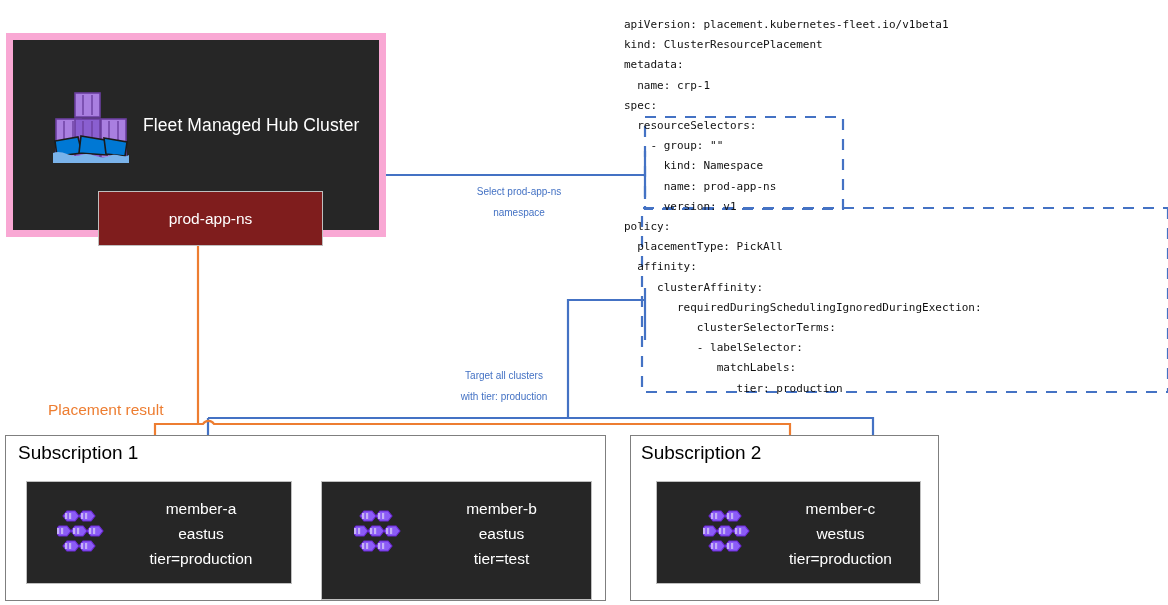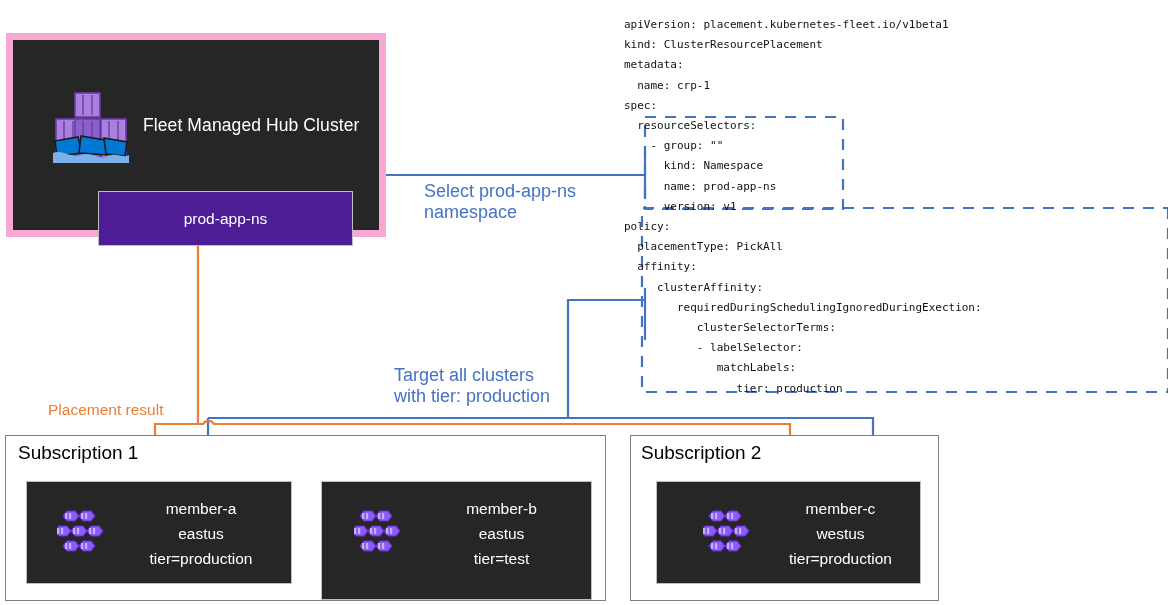--- a/index.html
+++ b/index.html
@@ -15,38 +15,38 @@
     background:#262626;border:7px solid #f9a8d4;box-sizing:border-box;
   }
   .hub-title{
     position:absolute;left:130px;top:75px;width:240px;
     color:#ffffff;font-size:17.5px;letter-spacing:.1px;
     white-space:nowrap;
   }
   .hub-icon{position:absolute;left:38px;top:49px;width:80px;height:76px;}
 
   .ns-box{
-    position:absolute;left:85px;top:151px;width:255px;height:55px;
-    background:#4c1d95;border:1px solid #bfbfbf;box-sizing:border-box;
+    position:absolute;left:85px;top:151px;width:225px;height:55px;
+    background:#7f1d1d;border:1px solid #bfbfbf;box-sizing:border-box;
     display:flex;align-items:center;justify-content:center;
   }
   .ns-label{color:#ffffff;font-size:15.5px;}
 
   
   .yaml{
     position:absolute;left:624px;top:4px;
     font-family:"DejaVu Sans Mono", monospace;
     font-size:11px;line-height:20.2px;color:#111111;
     white-space:pre;
   }
 
   
   .anno{
-    position:absolute;color:#4472c4;font-size:18px;line-height:21px;
-    white-space:nowrap;
+    position:absolute;color:#4472c4;font-size:10px;line-height:21px;
+    text-align:center;white-space:nowrap;
   }
   .anno-select{left:424px;top:181px;width:190px;}
   .anno-target{left:394px;top:365px;width:220px;}
   .anno-place{
     position:absolute;left:48px;top:401px;color:#ed7d31;
     font-size:15.5px;white-space:nowrap;
   }
 
   
   .sub-frame{

